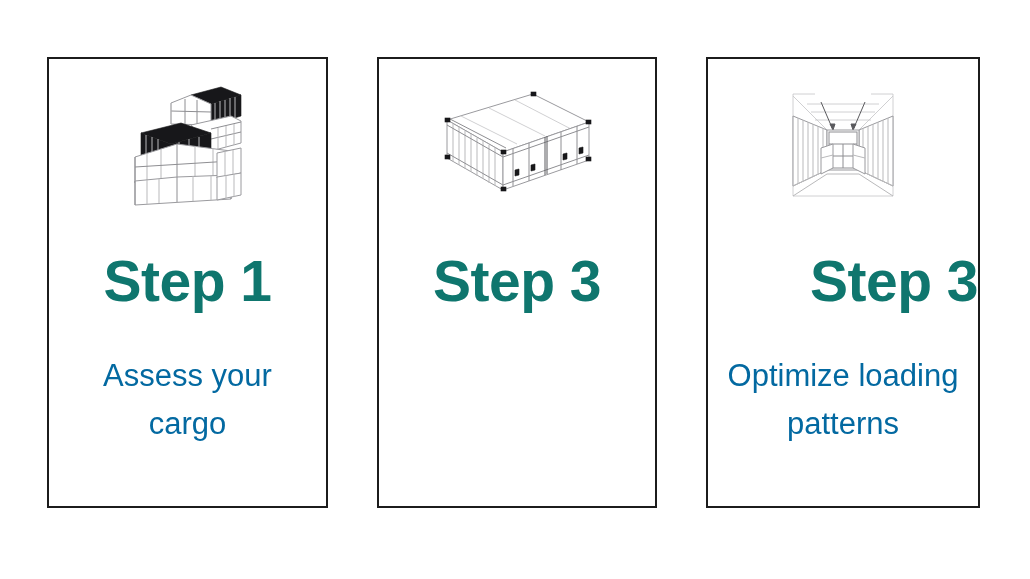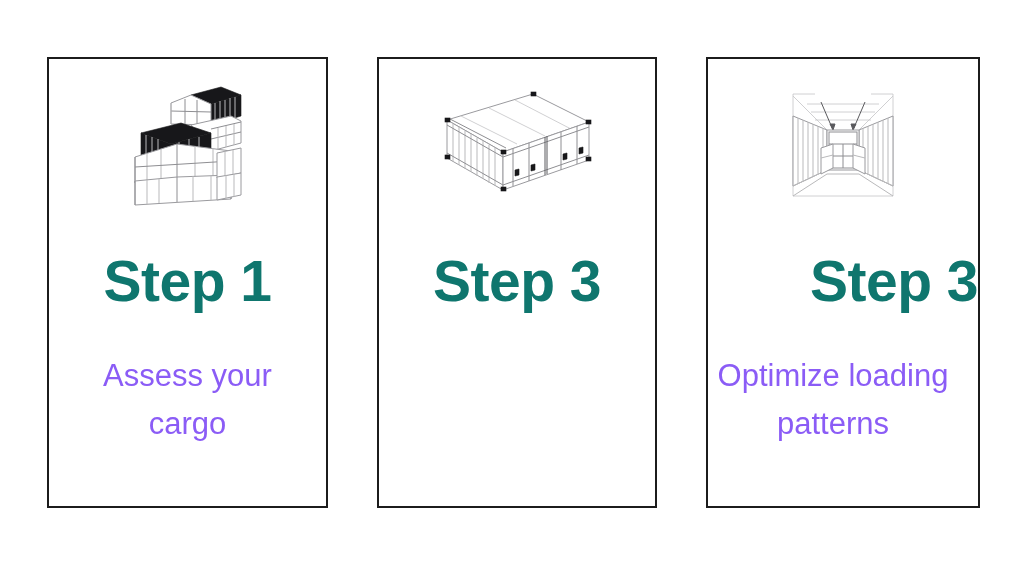--- a/index.html
+++ b/index.html
@@ -68,24 +68,24 @@
     padding: 0;
     flex: 0 0 auto;
   }
   .card-1 .step-title { margin-top: 24px; }
   .card-2 .step-title { margin-top: 24px; }
   .card-3 .step-title { margin-top: 24px; }
 
   .step-desc {
     font-size: 31px;
     font-weight: normal;
-    color: #8b5cf6;
+    color: #0369a1;
     line-height: 48px;
     text-align: center;
-    margin: 10px;
+    margin: 0;
     padding: 0 14px;
     box-sizing: border-box;
     width: 100%;
     flex: 0 0 auto;
   }
   .card-1 .step-desc { margin-top: 42px; }
   .card-2 .step-desc { margin-top: 42px; }
   .card-3 .step-desc { margin-top: 42px; }
 
   

